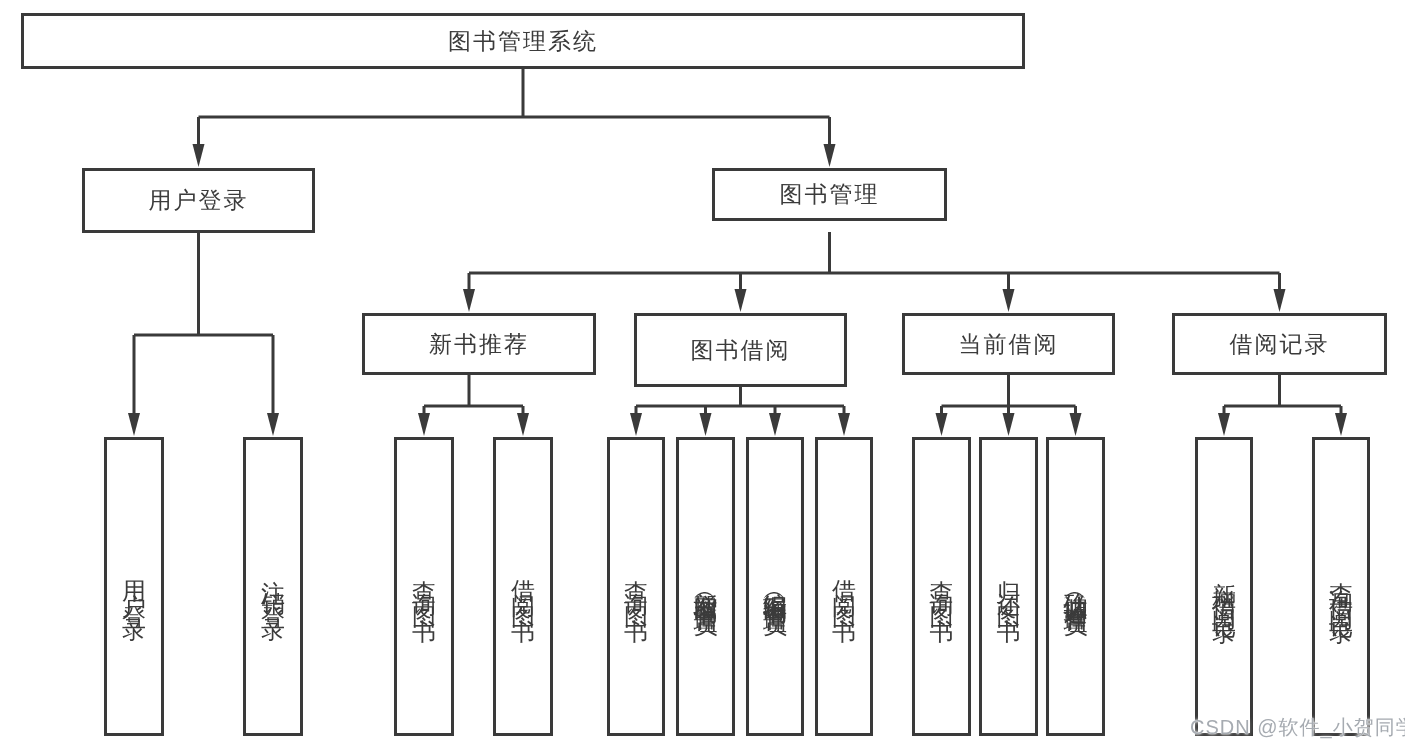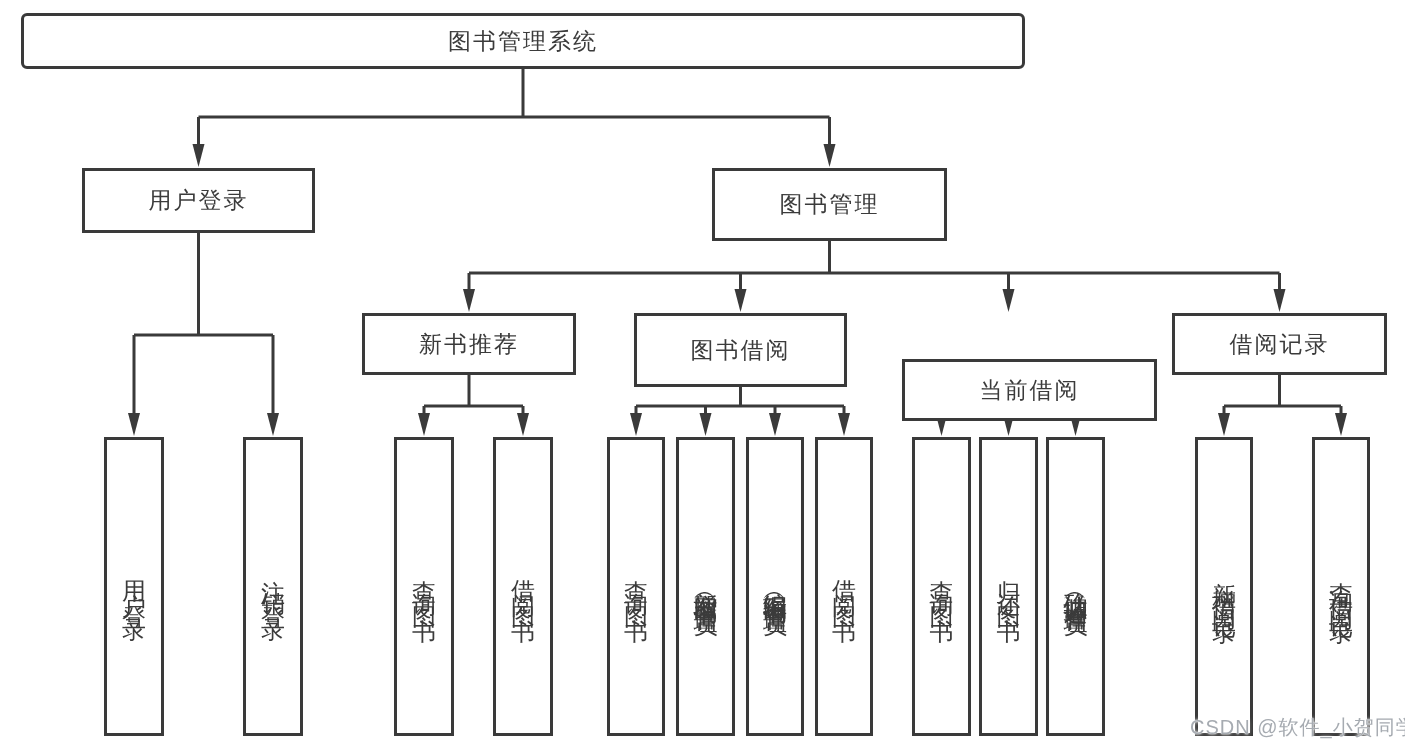--- a/index.html
+++ b/index.html
@@ -54,28 +54,28 @@
         <path d="M769 413 L781 413 L775 436 Z"></path>
         <path d="M838 413 L850 413 L844 436 Z"></path>
         <path d="M935.5 413 L947.5 413 L941.5 436 Z"></path>
         <path d="M1002.5 413 L1014.5 413 L1008.5 436 Z"></path>
         <path d="M1069.5 413 L1081.5 413 L1075.5 436 Z"></path>
         <path d="M1218 413 L1230 413 L1224 436 Z"></path>
         <path d="M1335 413 L1347 413 L1341 436 Z"></path>
       </g>
     </svg>
 
-  <div class="hnode" style="left:21px;top:13px;width:1004px;height:56px;border-radius:6px;">图书管理系统</div>
+  <div class="hnode" style="left:21px;top:13px;width:1004px;height:56px;">图书管理系统</div>
 
   <div class="hnode" style="left:82px;top:168px;width:233px;height:65px;">用户登录</div>
-  <div class="hnode" style="left:712px;top:168px;width:235px;height:73px;">图书管理</div>
+  <div class="hnode" style="left:712px;top:168px;width:235px;height:53px;">图书管理</div>
 
-  <div class="hnode" style="left:362px;top:313px;width:214px;height:62px;">新书推荐</div>
+  <div class="hnode" style="left:362px;top:313px;width:234px;height:62px;">新书推荐</div>
   <div class="hnode" style="left:634px;top:313px;width:213px;height:74px;">图书借阅</div>
-  <div class="hnode" style="left:902px;top:313px;width:255px;height:62px;margin-top:46px;">当前借阅</div>
+  <div class="hnode" style="left:902px;top:313px;width:213px;height:62px;">当前借阅</div>
   <div class="hnode" style="left:1172px;top:313px;width:215px;height:62px;">借阅记录</div>
 
   <div class="vnode vs4" style="left:104px;width:60px;">
     <span>用户登录</span>
     </div>
   <div class="vnode vs4" style="left:243px;width:60px;">
     <span>注销登录</span>
     </div>
 
   <div class="vnode vs4" style="left:394px;width:60px;">

